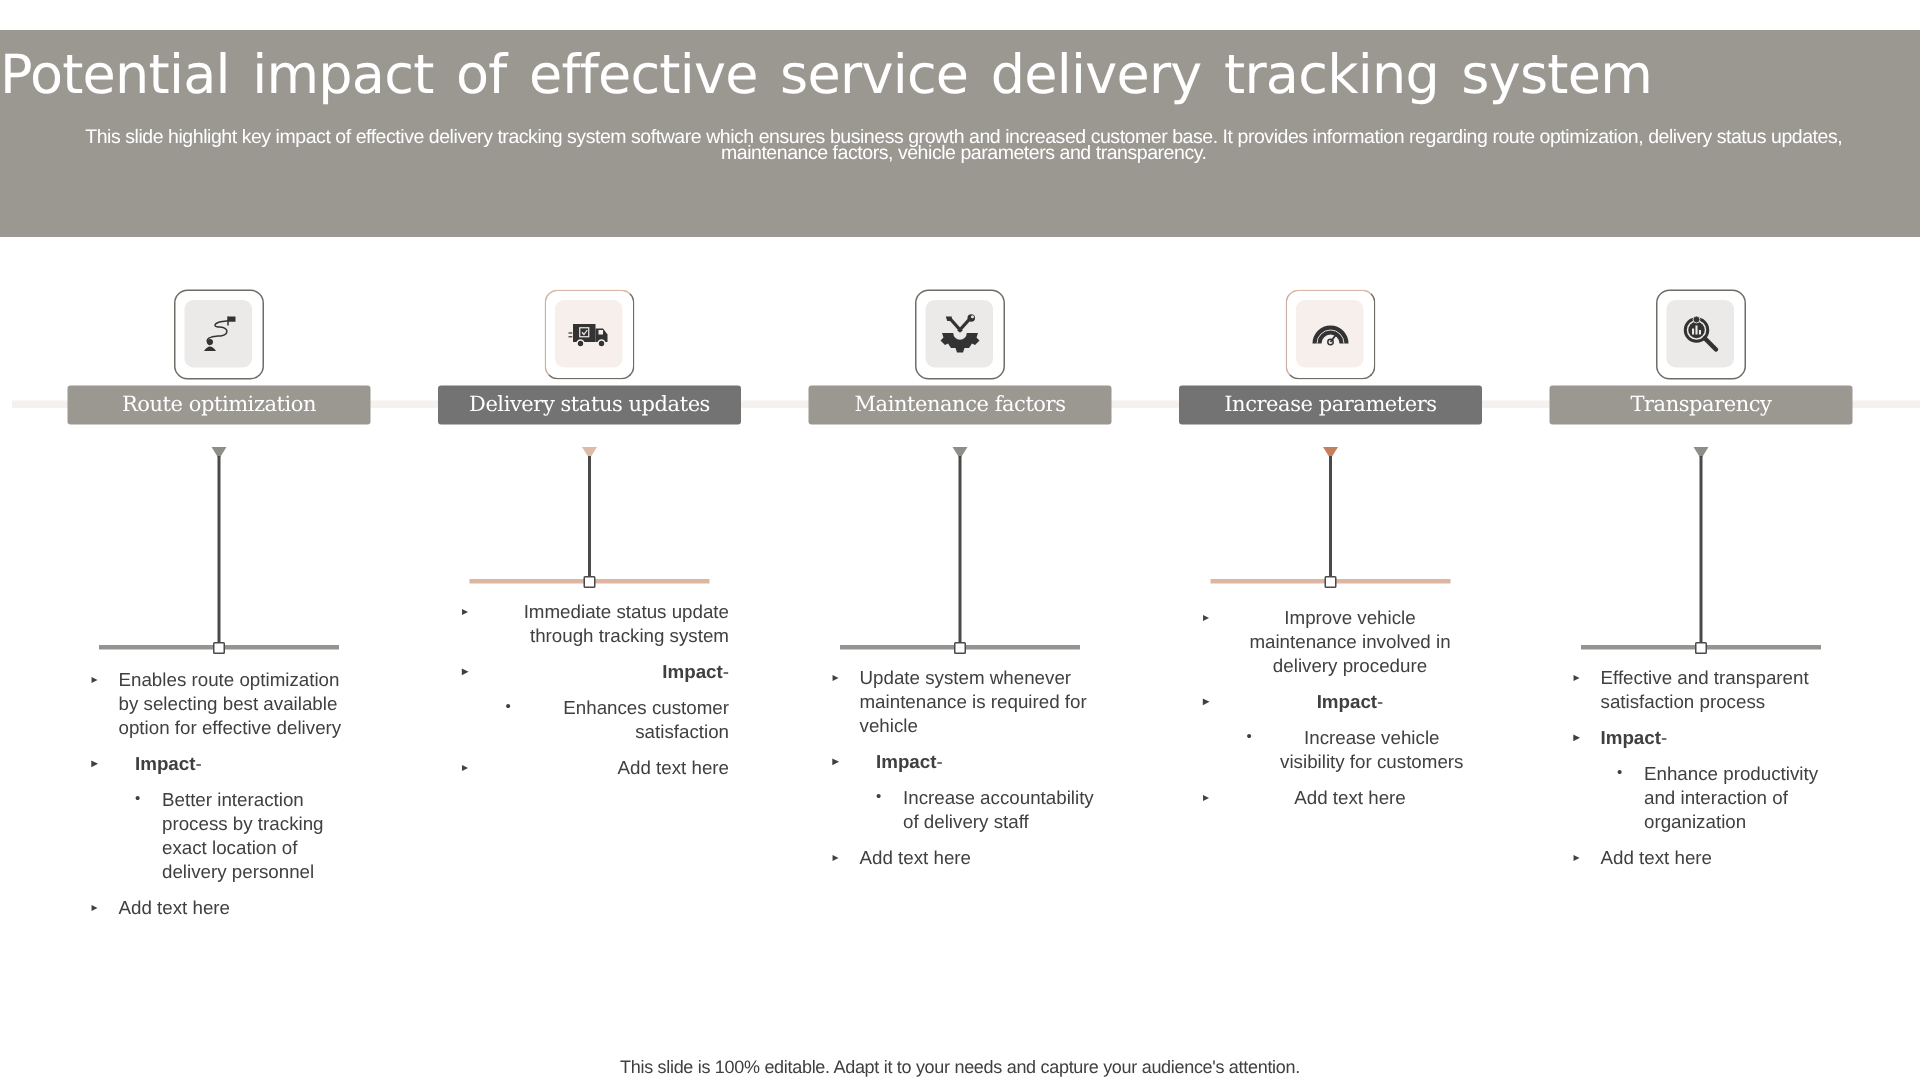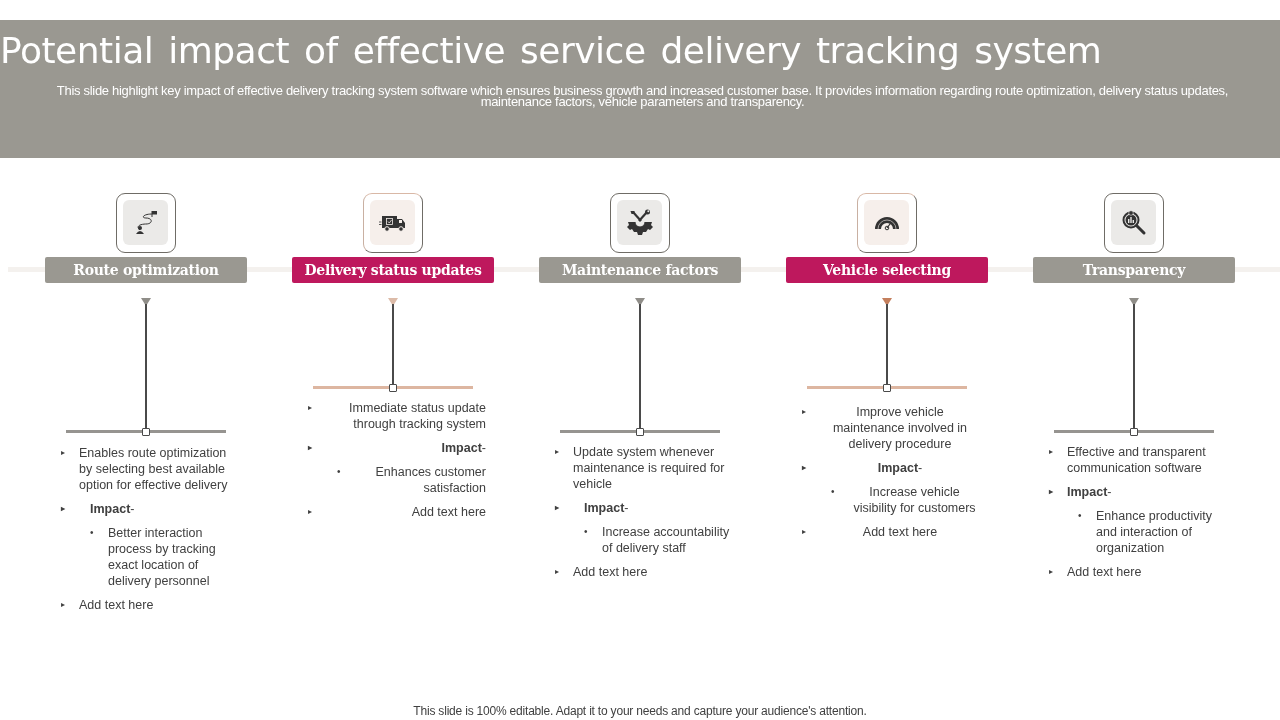--- a/index.html
+++ b/index.html
@@ -35,24 +35,24 @@
     position: absolute; left: 6px; top: 6px; width: 45px; height: 45px;
     border-radius: 6px; background: #ebeae8;
     display: flex; align-items: center; justify-content: center;
   }
   .col.peach .icon-inner { background: #f6efeb; }
   .icon-inner svg { width: 30px; height: 30px; }
 
   .label {
     position: absolute; top: 257px; left: 0; width: 202px; height: 26px;
     border-radius: 2px; background: #9a9891; color: #ffffff;
-    font-family: "DejaVu Serif", serif; font-weight: bold; font-size: 14px;
+    font-family: "DejaVu Serif", serif; font-weight: normal; font-size: 14px;
     display: flex; align-items: center; justify-content: center; letter-spacing: -0.3px;
   }
-  .col.peach .label { background: #be185d; }
+  .col.peach .label { background: #737373; }
 
   .arrow {
     position: absolute; top: 298px; left: 96px; width: 0; height: 0;
     border-left: 5px solid transparent; border-right: 5px solid transparent;
     border-top: 8px solid #8f8d88;
   }
   .col.peach .arrow { border-top-color: #dcbba8; }
   .col.peach.dark .arrow { border-top-color: #c47f5d; }
 
   .stem { position: absolute; left: 100px; top: 304px; width: 1.5px; background: #4a4a4a; }
@@ -172,21 +172,21 @@
   <div class="icon-box">
     <div class="icon-inner">
       <svg viewBox="0 0 30 30">
         <path d="M3 21 A12 12 0 0 1 27 21 H21 A6 6 0 0 0 9 21 Z" fill="#333"></path>
         <path d="M6 21 A9 9 0 0 1 24 21" fill="none" stroke="#f6efeb" stroke-width="0.6"></path>
         <line x1="15" y1="20" x2="19.5" y2="14" stroke="#333" stroke-width="1.2"></line>
         <circle cx="15" cy="20" r="1.8" fill="none" stroke="#333" stroke-width="1"></circle>
       </svg>
     </div>
   </div>
-  <div class="label">Vehicle selecting</div>
+  <div class="label">Increase parameters</div>
   <div class="arrow"></div>
   <div class="stem" style="height:84px;"></div>
   <div class="hline" style="top:386px;"></div>
   <div class="node" style="top:384px;"></div>
   <div class="text" style="top:404px;text-align:center;">
     <div class="bul">Improve vehicle maintenance involved in delivery procedure</div>
     <div class="bul impact"><span>Impact</span><span class="dash">-</span></div>
     <div class="sub">Increase vehicle visibility for customers</div>
     <div class="bul">Add text here</div>
   </div>
@@ -205,20 +205,20 @@
         <circle cx="12" cy="5" r="2.3" fill="#333" stroke="#ebeae8" stroke-width="0.6"></circle>
       </svg>
     </div>
   </div>
   <div class="label">Transparency</div>
   <div class="arrow"></div>
   <div class="stem" style="height:128px;"></div>
   <div class="hline" style="top:430px;"></div>
   <div class="node" style="top:428px;"></div>
   <div class="text" style="top:444px;">
-    <div class="bul">Effective and transparent communication software</div>
+    <div class="bul">Effective and transparent satisfaction process</div>
     <div class="bul impact"><span>Impact</span><span class="dash">-</span></div>
     <div class="sub">Enhance productivity and interaction of organization</div>
     <div class="bul">Add text here</div>
   </div>
 </div>
 
 <div class="footer">This slide is 100% editable. Adapt it to your needs and capture your audience's attention.</div>
 
 </body></html>

